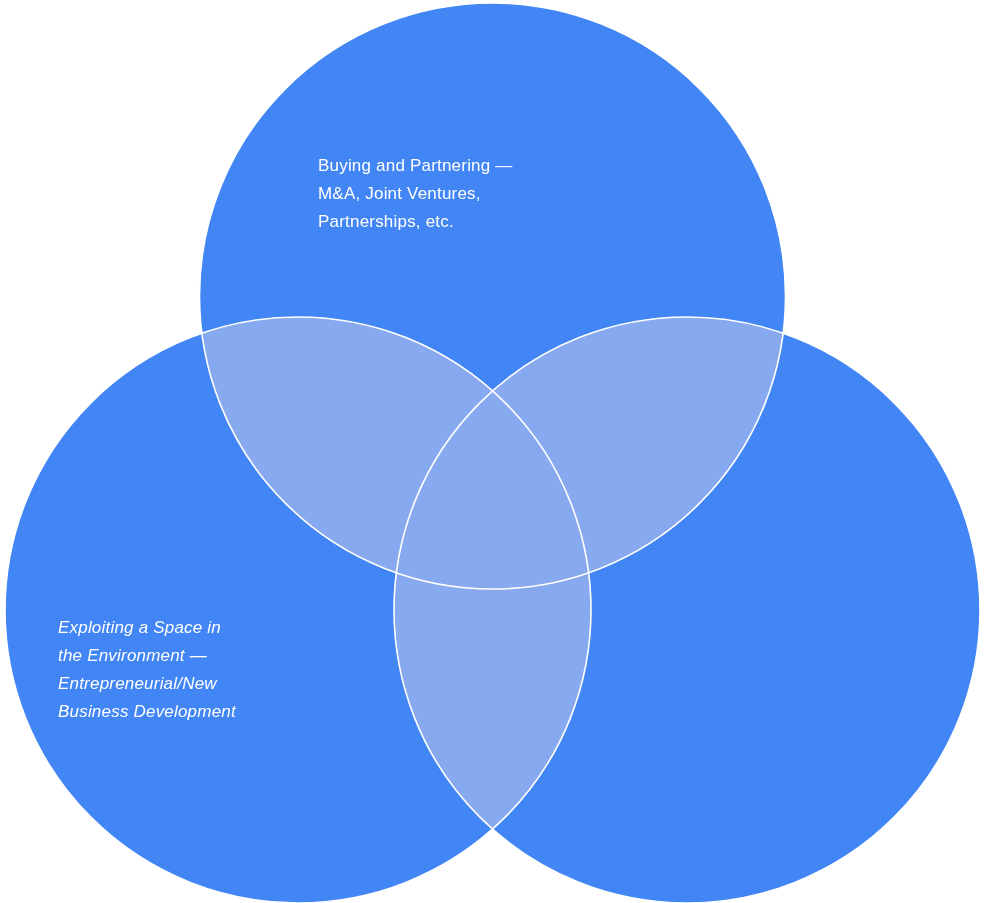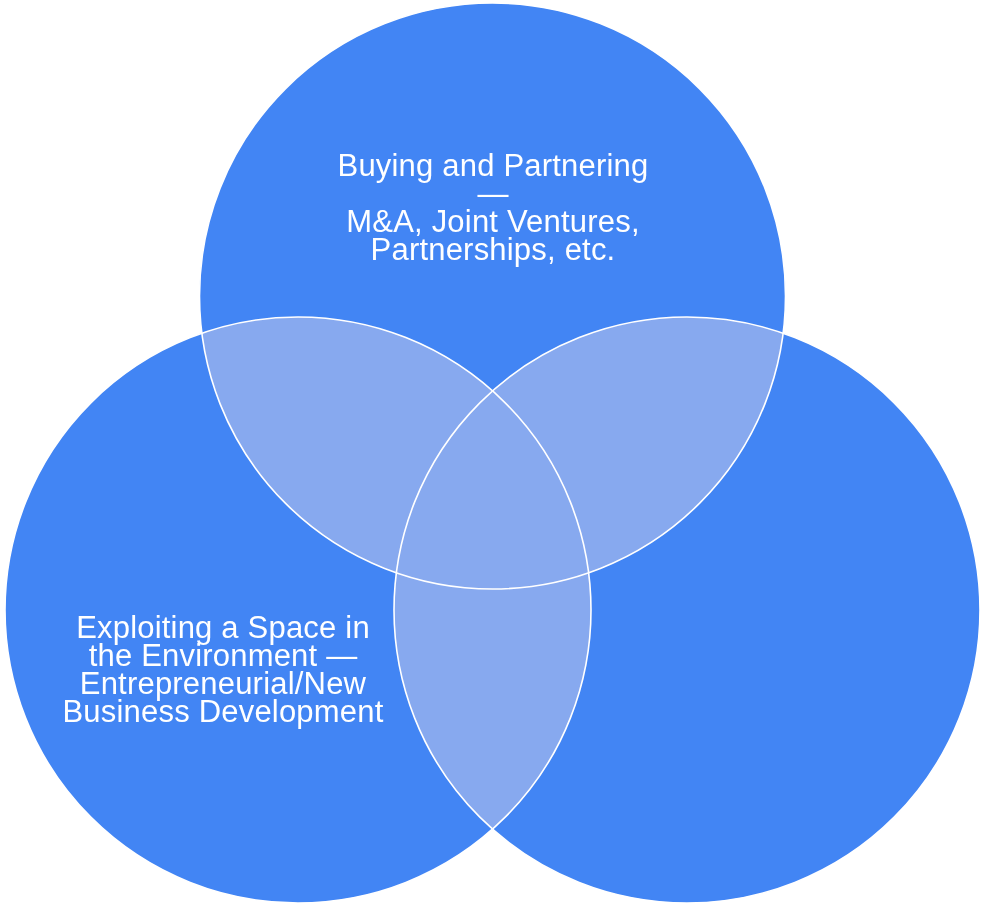--- a/index.html
+++ b/index.html
@@ -17,30 +17,30 @@
   }
   .venn-svg {
     position: absolute;
     left: 0;
     top: 0;
     display: block;
   }
   .venn-label {
     position: absolute;
     color: #ffffff;
-    font-size: 31px;
+    font-size: 17px;
     line-height: 28px;
     font-weight: 400;
-    text-align: center;
+    text-align: left;
     white-space: pre-line;
     letter-spacing: 0.2px;
     pointer-events: none;
   }
   .label-top   { left: 318px; top: 152px; width: 350px; }
-  .label-left  { left:  58px; top: 614px; width: 330px; }
+  .label-left  { left:  58px; top: 614px; width: 330px; font-style: italic; }
   .label-right { left: 597px; top: 601px; width: 350px; }
 </style>
 </head>
 <body>
 
 <div class="stage">
 
   <svg class="venn-svg" width="985" height="903" viewBox="0 0 985 903">
     <defs>
       <clipPath id="clip-top-circle">

